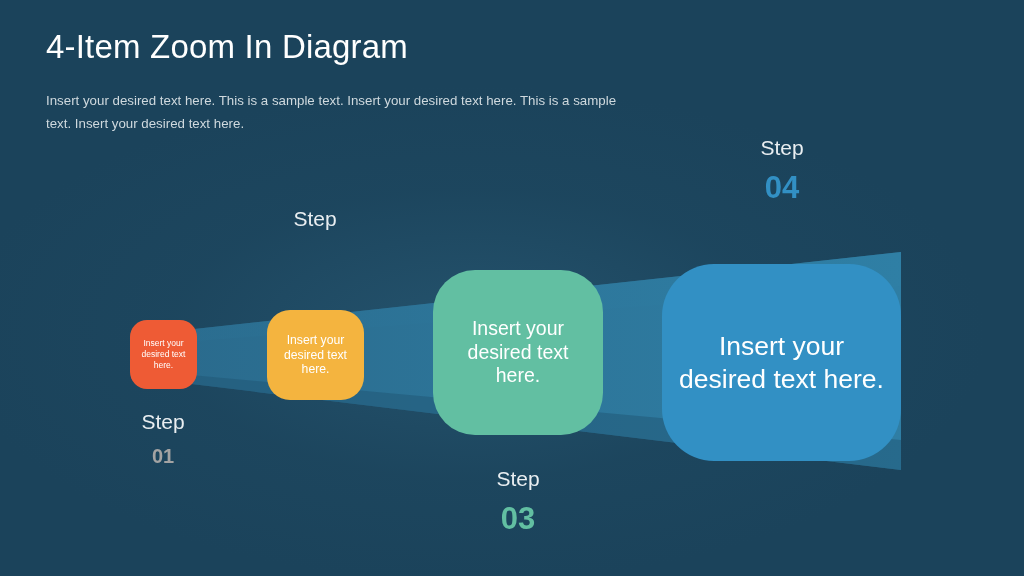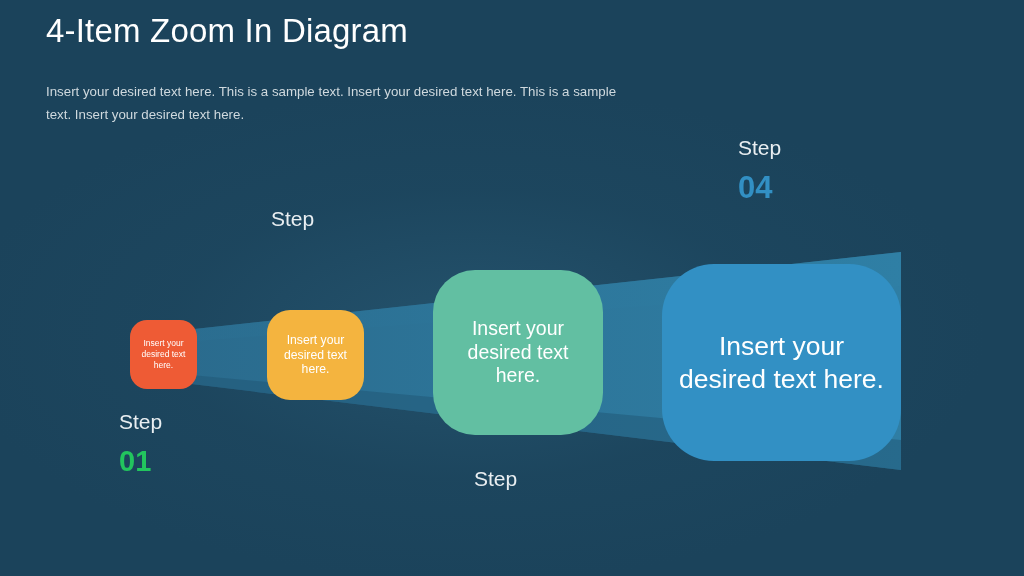--- a/index.html
+++ b/index.html
@@ -45,35 +45,35 @@
     top: 0;
     width: 1024px;
     height: 576px;
     pointer-events: none;
   }
 
   
   #header {
     position: absolute;
     left: 46px;
-    top: 12px;
+    top: 28px;
     width: 640px;
   }
 
   #page-title {
     font-size: 33px;
     font-weight: 400;
     color: #ffffff;
     letter-spacing: 0.2px;
     line-height: 1.18;
     white-space: nowrap;
   }
 
   #page-subtitle {
-    margin-top: 30px;
+    margin-top: 23px;
     font-size: 13.3px;
     font-weight: 400;
     color: #cfd9de;
     line-height: 1.72;
     max-width: 580px;
   }
 
   
   .step-box {
     position: absolute;
@@ -122,40 +122,40 @@
     left: 662px;  top: 264px;
     width: 239px; height: 197px;
     border-radius: 52px;
     background: #3290c4;
     font-size: 26.5px;
   }
 
   
   .step-label {
     position: absolute;
-    text-align: left;
+    text-align: center;
     line-height: 1.04;
     white-space: nowrap;
   }
 
   .step-label .step-word {
     display: block;
     color: #e9eef1;
     font-weight: 400;
   }
 
   .step-label .step-num {
     display: block;
     font-weight: 700;
     margin-top: 13px;
   }
 
   #label-1 { left: 119px; top: 411px; width: 88px; }
   #label-1 .step-word { font-size: 21px; }
-  #label-1 .step-num  { font-size: 29px; color: #22c55e; }
+  #label-1 .step-num  { font-size: 20px; color: #a3a3a3; }
 
   #label-2 { left: 271px; top: 208px; width: 88px; }
   #label-2 .step-word { font-size: 21px; }
   #label-2 .step-num  { font-size: 31px; color: #f4b43f; }
 
   #label-3 { left: 474px; top: 468px; width: 88px; }
   #label-3 .step-word { font-size: 21px; }
   #label-3 .step-num  { font-size: 31px; color: #62bfa2; }
 
   #label-4 { left: 738px; top: 137px; width: 88px; }
@@ -214,20 +214,21 @@
     <span class="step-word">Step</span>
     <span class="step-num">01</span>
   </div>
 
   <div class="step-label" id="label-2">
     <span class="step-word">Step</span>
   </div>
 
   <div class="step-label" id="label-3">
     <span class="step-word">Step</span>
+    <span class="step-num">03</span>
   </div>
 
   <div class="step-label" id="label-4">
     <span class="step-word">Step</span>
     <span class="step-num">04</span>
   </div>
 
 </div>
 
 </body></html>

